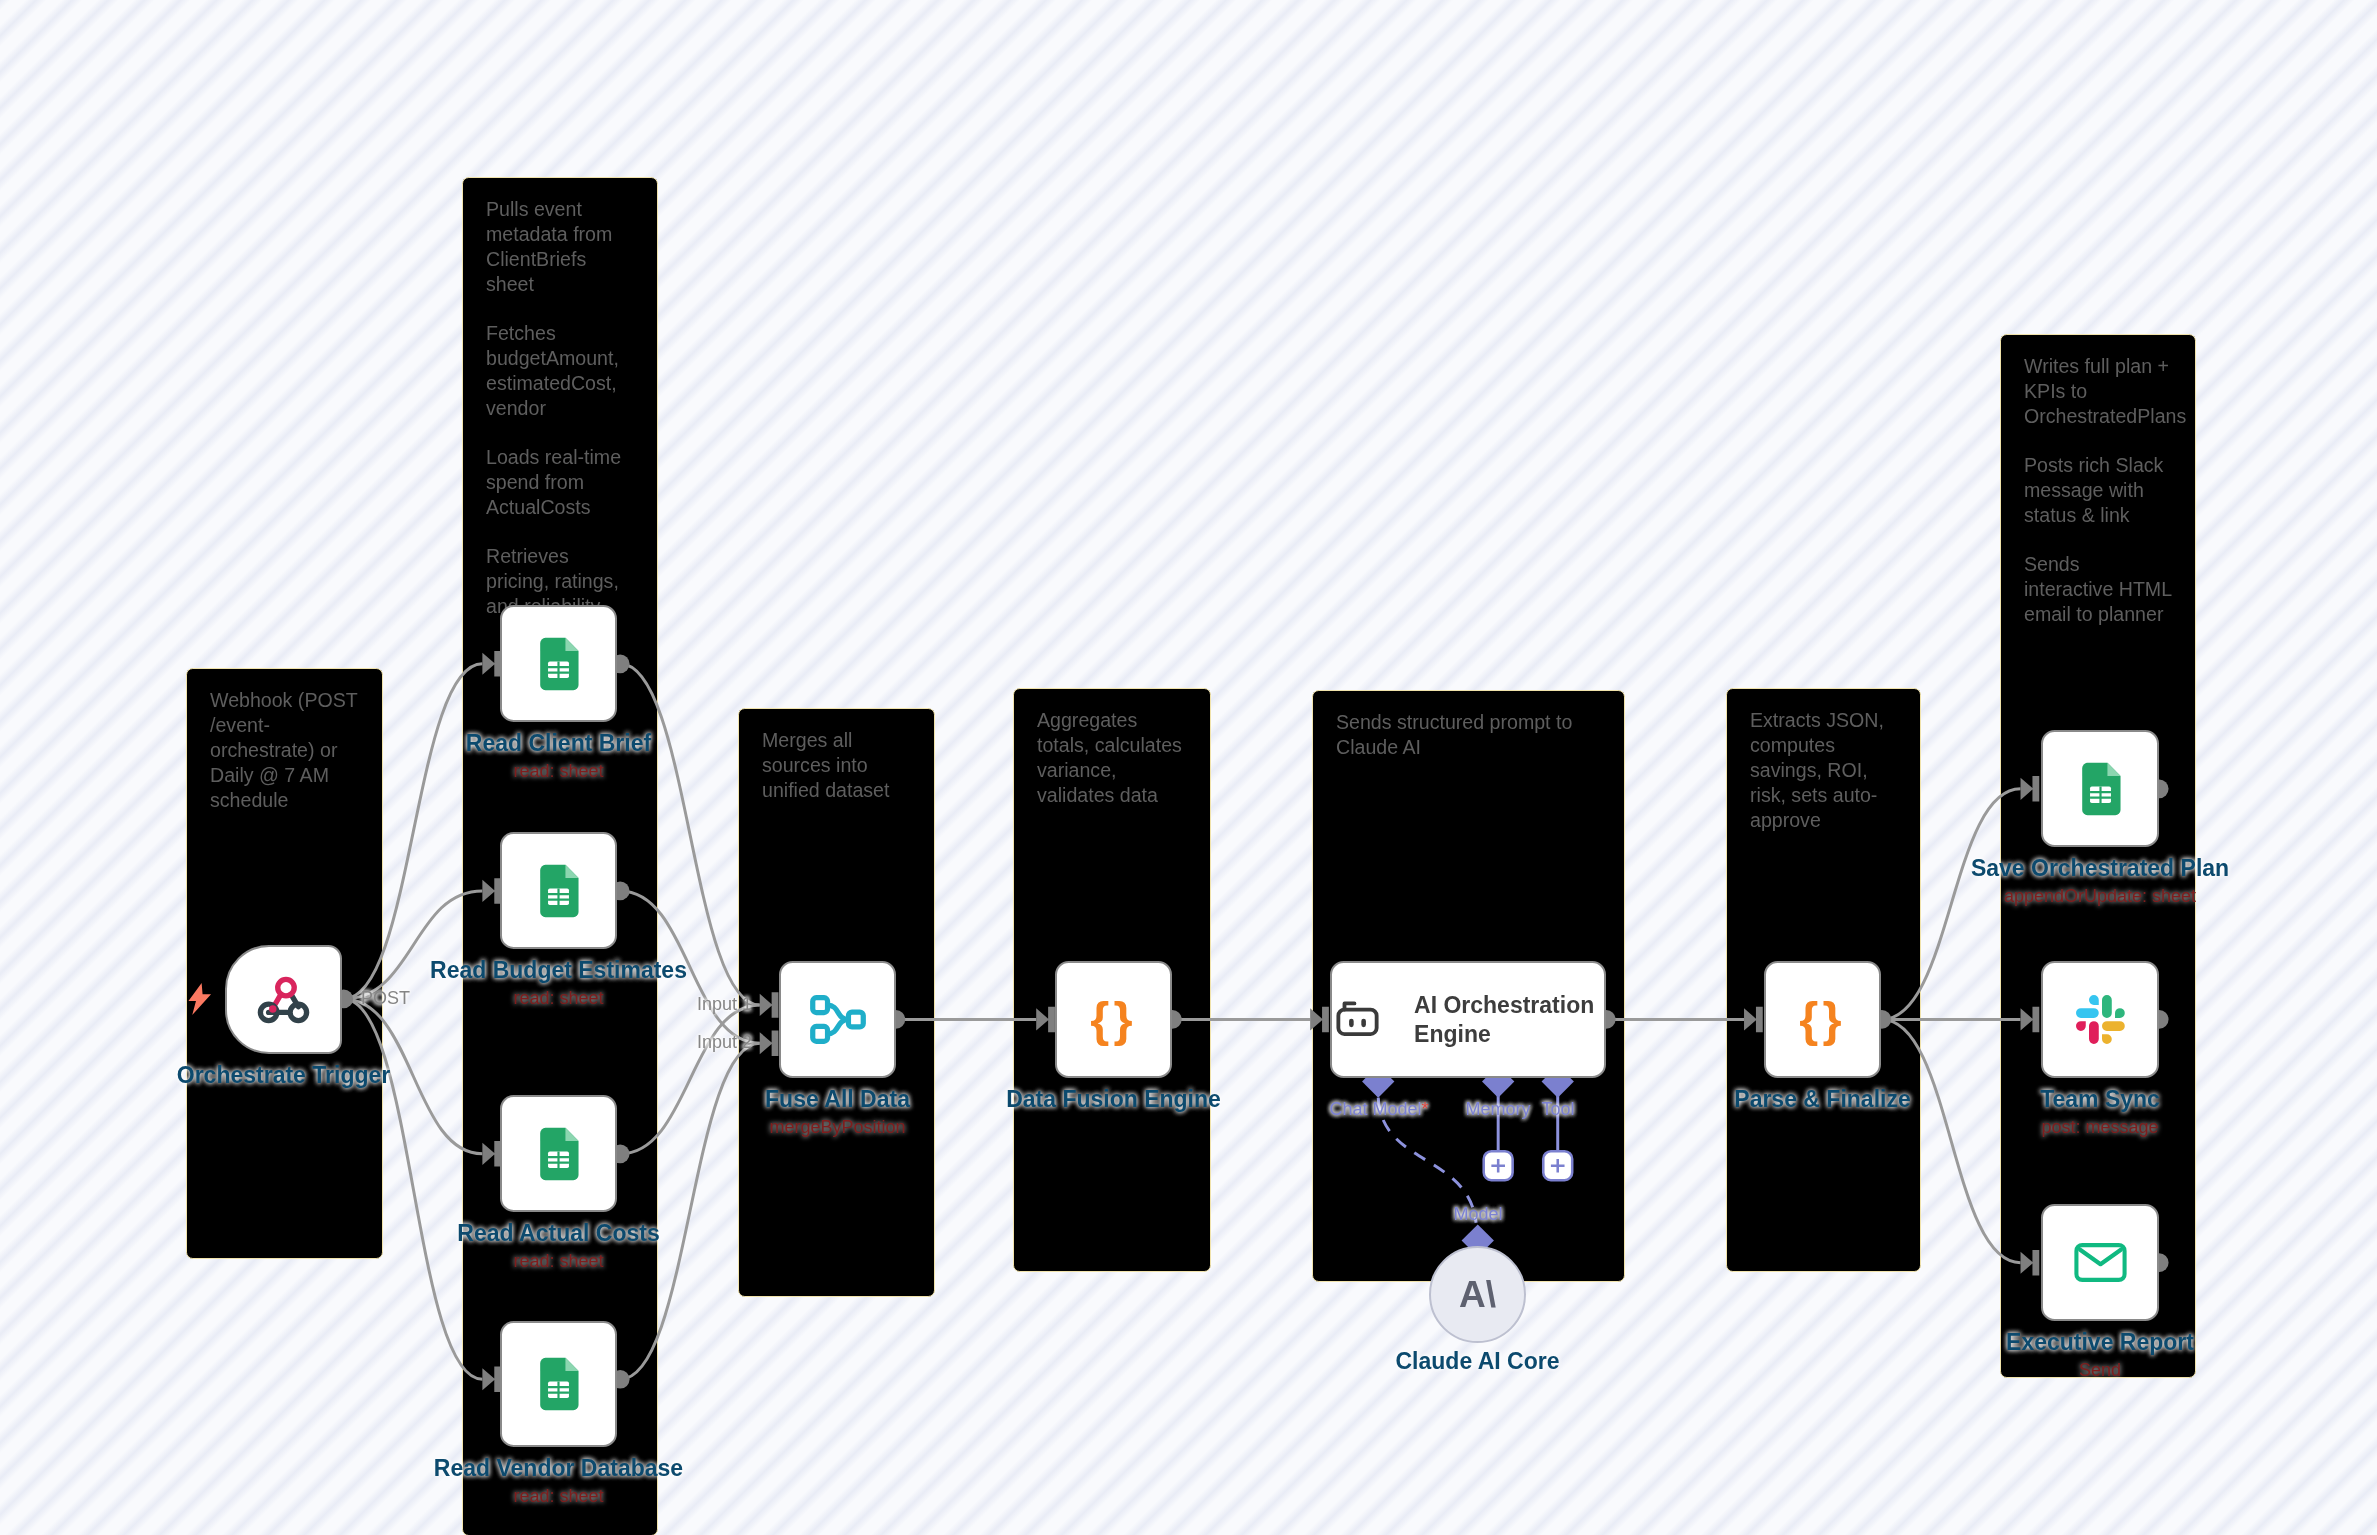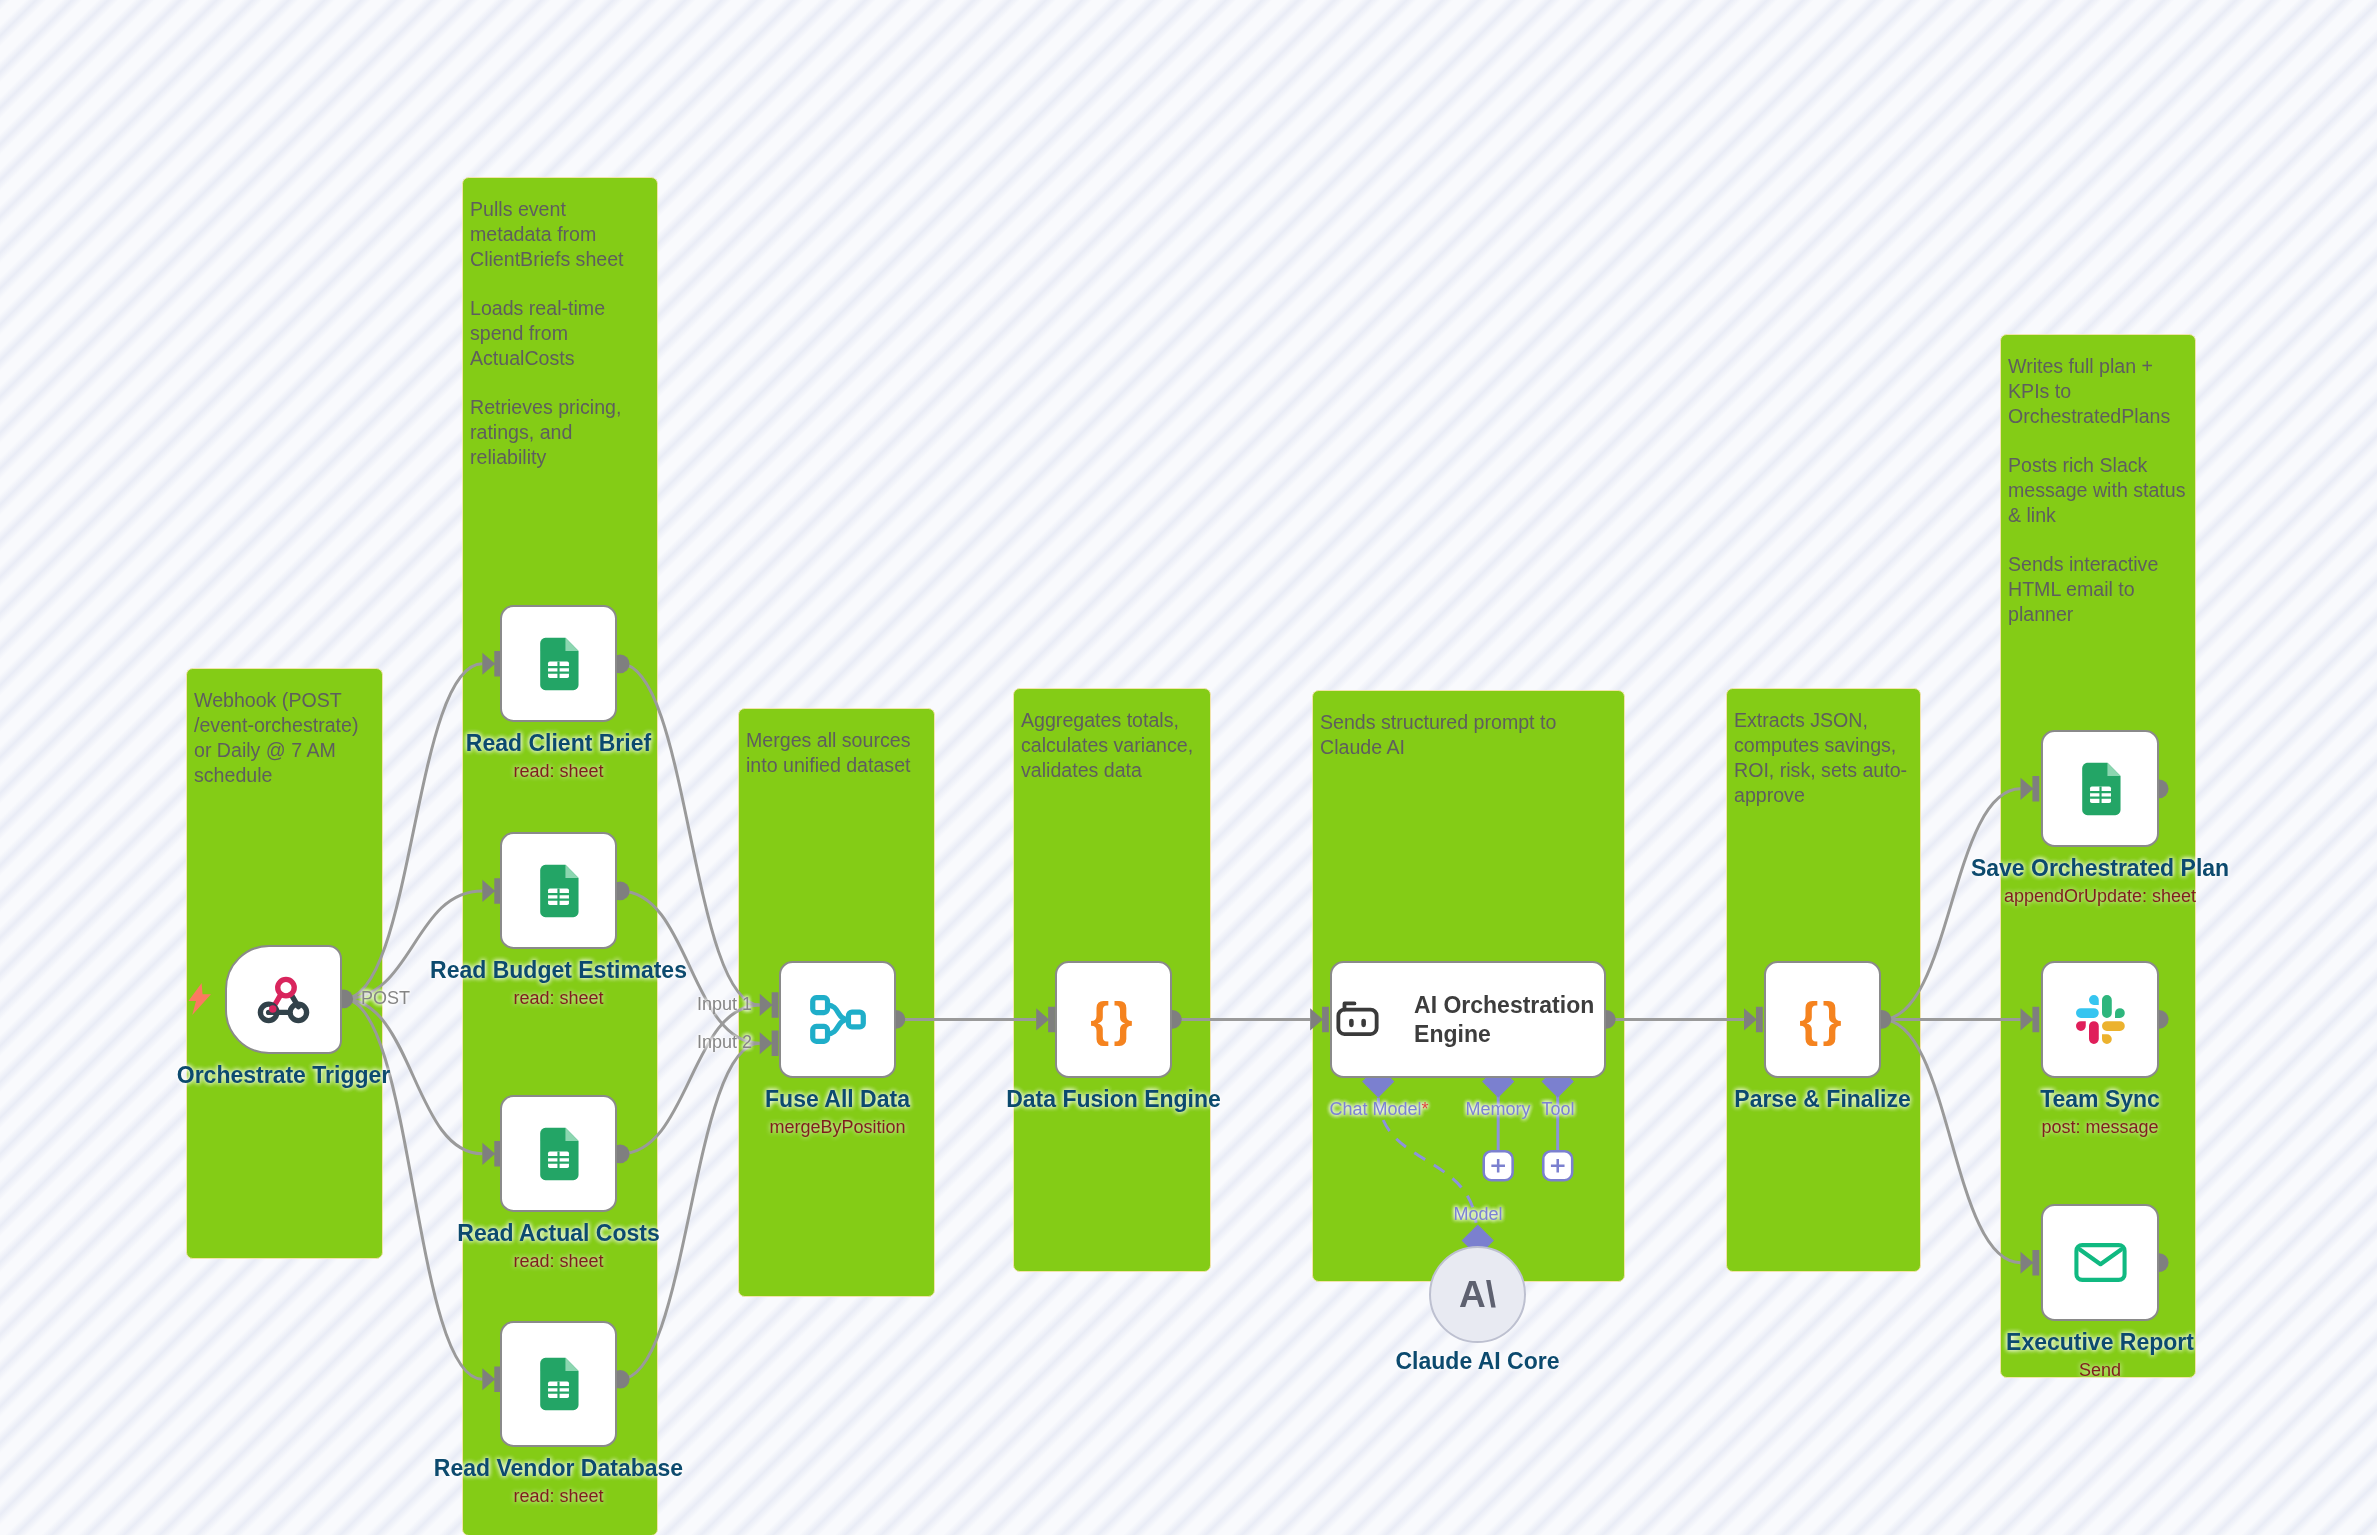--- a/index.html
+++ b/index.html
@@ -4,22 +4,22 @@
 <style>
   html,body{margin:0;padding:0;}
   body{
     width:2377px;height:1536px;overflow:hidden;position:relative;
     font-family:"Liberation Sans",sans-serif;
     background-color:#fafbfe;
     background-image:repeating-linear-gradient(135deg,#e9ecf6 0px,#f9fafd 7.7px,#f9fafd 18px,#e9ecf6 25.5px);
   }
   #canvas{position:absolute;inset:0;}
   .sticky{
-    position:absolute;background:#84cc16;border:0.9px solid #f1e3ab;border-radius:6.8px;
-    box-sizing:border-box;z-index:1;padding:19px 7px;
+    position:absolute;background:#000000;border:0.9px solid #f1e3ab;border-radius:6.8px;
+    box-sizing:border-box;z-index:1;padding:19px 23px;
   }
   .sticky p{margin:0 0 24px 0;font-size:19.6px;line-height:25px;color:#5e5e5e;}
   .sticky p:last-child{margin-bottom:0;}
   #edges{position:absolute;left:0;top:0;z-index:2;}
   .node{
     position:absolute;background:#ffffff;border:2.6px solid #8a8a8a;border-radius:13.6px;
     box-sizing:border-box;display:flex;align-items:center;justify-content:center;z-index:3;
   }
   .node.trigger{border-radius:44px 13.6px 13.6px 44px;}
   .nlabel{
@@ -108,20 +108,21 @@
   </defs>
 </svg>
 
 <div id="canvas">
 
   <div class="sticky" style="left:186px;top:668px;width:197px;height:591px">
     <p>Webhook (POST /event-orchestrate) or Daily @ 7 AM schedule</p>
   </div>
   <div class="sticky" style="left:462px;top:177px;width:196px;height:1359px">
     <p>Pulls event metadata from ClientBriefs sheet</p>
+    <p>Fetches budgetAmount, estimatedCost, vendor</p>
     <p>Loads real-time spend from ActualCosts</p>
     <p>Retrieves pricing, ratings, and reliability</p>
   </div>
   <div class="sticky" style="left:738px;top:708px;width:197px;height:589px">
     <p>Merges all sources into unified dataset</p>
   </div>
   <div class="sticky" style="left:1013px;top:688px;width:198px;height:584px">
     <p>Aggregates totals, calculates variance, validates data</p>
   </div>
   <div class="sticky" style="left:1312px;top:690px;width:313px;height:592px">

